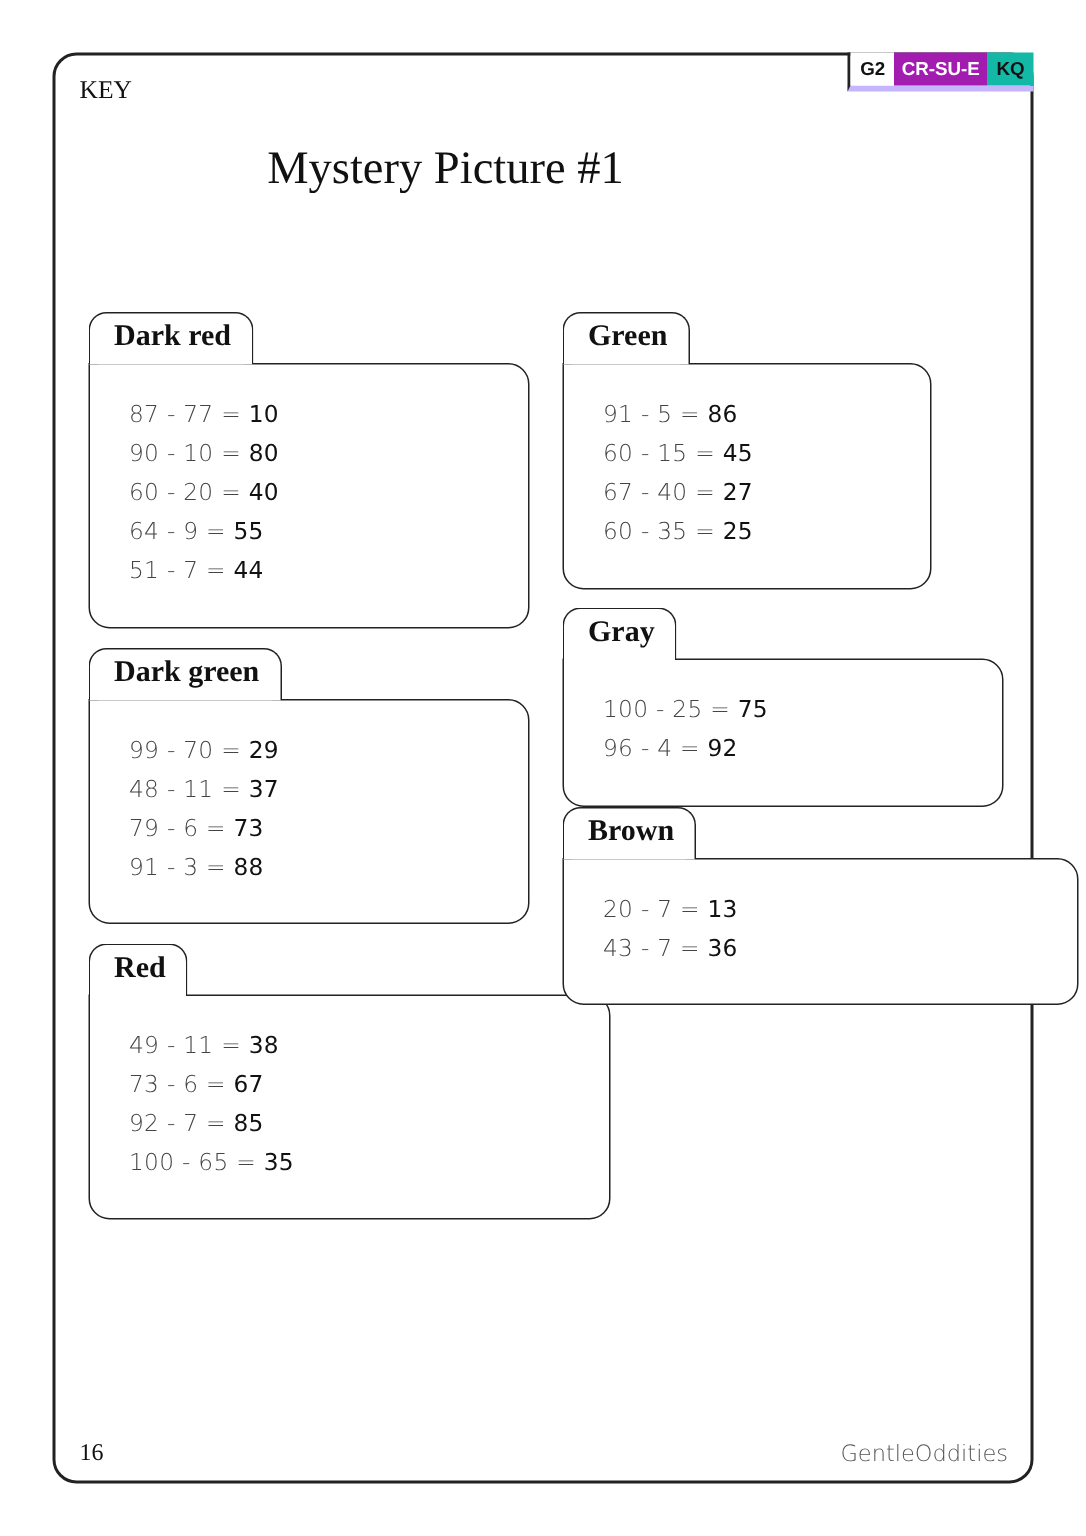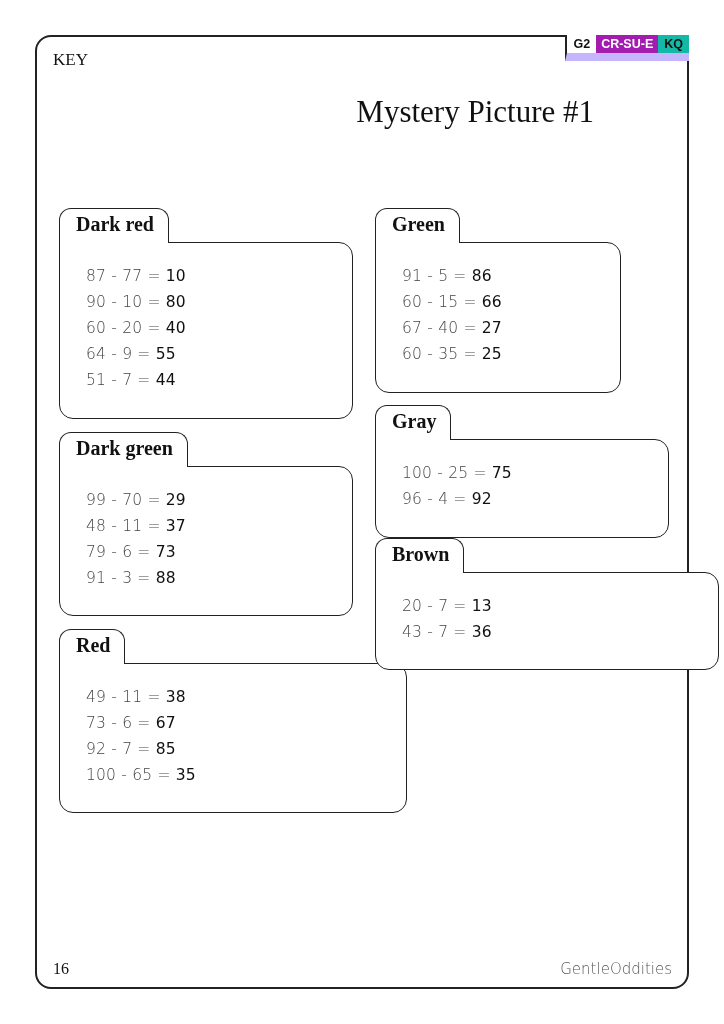--- a/index.html
+++ b/index.html
@@ -5,30 +5,30 @@
     * { box-sizing: border-box; margin: 0; padding: 0; }
     html, body { width: 724px; height: 1024px; background: #ffffff; overflow: hidden; }
     body { position: relative; font-family: "DejaVu Serif", serif; color: #111; }
 
     .page-frame {
       position: absolute; left: 35px; top: 35px; width: 654px; height: 954px;
       border: 2px solid #222; border-radius: 16px;
     }
     .code-tags {
       position: absolute; top: 35px; right: 35px; height: 26px; display: flex;
-      border-left: 2px solid #222; border-bottom: 8px solid #c4b5fd;
+      border-left: 2px solid #222; border-bottom: 4px solid #c4b5fd;
       font-family: "Liberation Sans", sans-serif; font-weight: bold; font-size: 12.5px;
     }
     .code-tags span { display: flex; align-items: center; justify-content: center; padding: 0 6px; }
     .tag-g2 { background: #fff; color: #111; }
     .tag-cr { background: #a21caf; color: #fff; padding: 0 5px !important; }
     .tag-kq { background: #14b8a6; color: #111; }
 
     .key-label { position: absolute; left: 53px; top: 50px; font-size: 17px; font-family: "Liberation Serif", serif; }
-    .page-title { position: absolute; left: 0; width: 594px; top: 94px; text-align: right; font-family: "Liberation Serif", serif; font-size: 31px; }
+    .page-title { position: absolute; left: 0; width: 594px; top: 94px; text-align: center; font-family: "Liberation Serif", serif; font-size: 31px; }
 
     .card { position: absolute; }
     .card-tab {
       position: absolute; left: 0; top: 0; height: 35px;
       border: 1.6px solid #222; border-bottom: none; border-radius: 12px 12px 0 0;
       background: #fff; font-family: "Liberation Serif", serif; font-size: 20px;
       padding: 4px 14px 0 16px; white-space: nowrap; z-index: 2; font-weight: bold;
     }
     .card-body {
       position: absolute; left: 0; top: 34px; right: 0; bottom: 0;
@@ -83,21 +83,21 @@
     <div class="eq"><span>73 - 6 = </span><span class="ans">67</span></div>
     <div class="eq"><span>92 - 7 = </span><span class="ans">85</span></div>
     <div class="eq"><span>100 - 65 = </span><span class="ans">35</span></div>
   </div>
 </div>
 
 <div class="card" style="left:375px; top:208px; width:246px; height:185px;">
   <div class="card-tab">Green</div>
   <div class="card-body">
     <div class="eq"><span>91 - 5 = </span><span class="ans">86</span></div>
-    <div class="eq"><span>60 - 15 = </span><span class="ans">66</span></div>
+    <div class="eq"><span>60 - 15 = </span><span class="ans">45</span></div>
     <div class="eq"><span>67 - 40 = </span><span class="ans">27</span></div>
     <div class="eq"><span>60 - 35 = </span><span class="ans">25</span></div>
   </div>
 </div>
 
 <div class="card" style="left:375px; top:405px; width:294px; height:133px;">
   <div class="card-tab">Gray</div>
   <div class="card-body">
     <div class="eq"><span>100 - 25 = </span><span class="ans">75</span></div>
     <div class="eq"><span>96 - 4 = </span><span class="ans">92</span></div>

